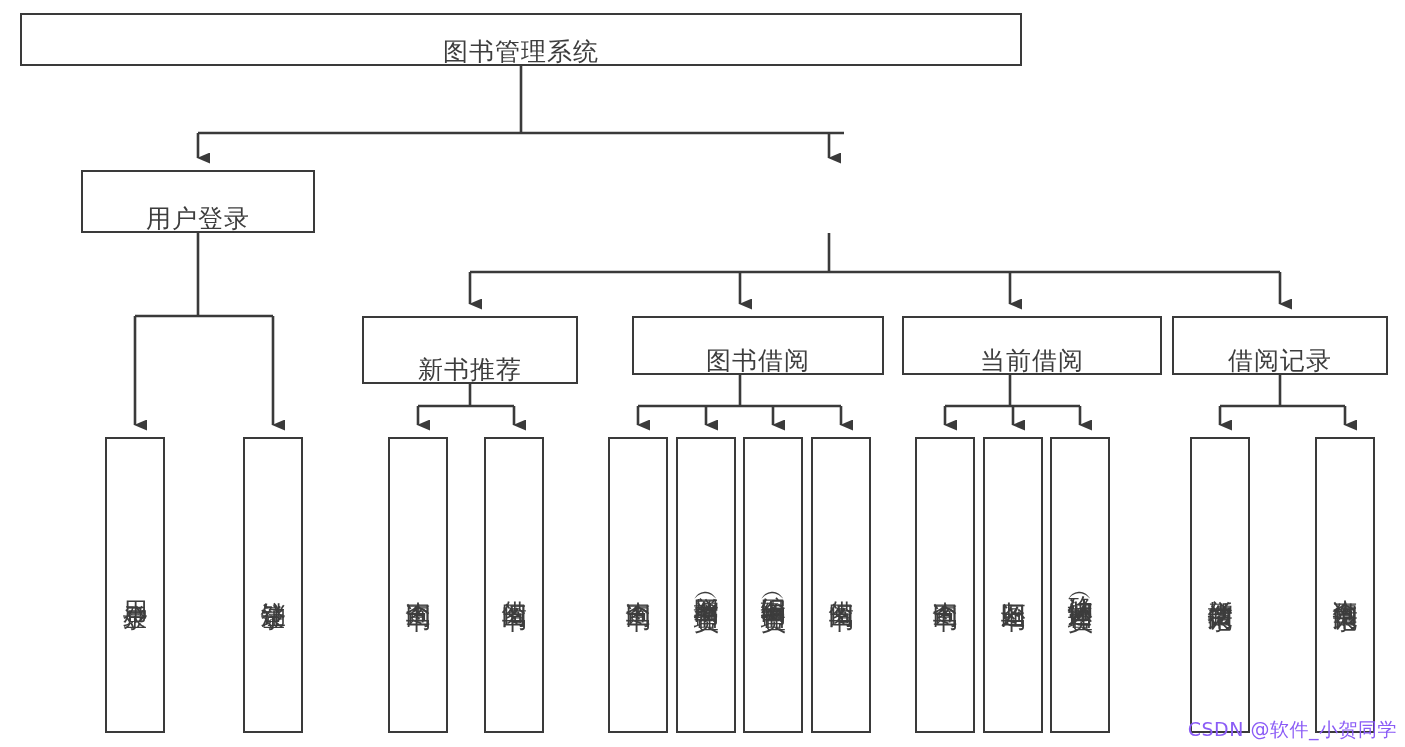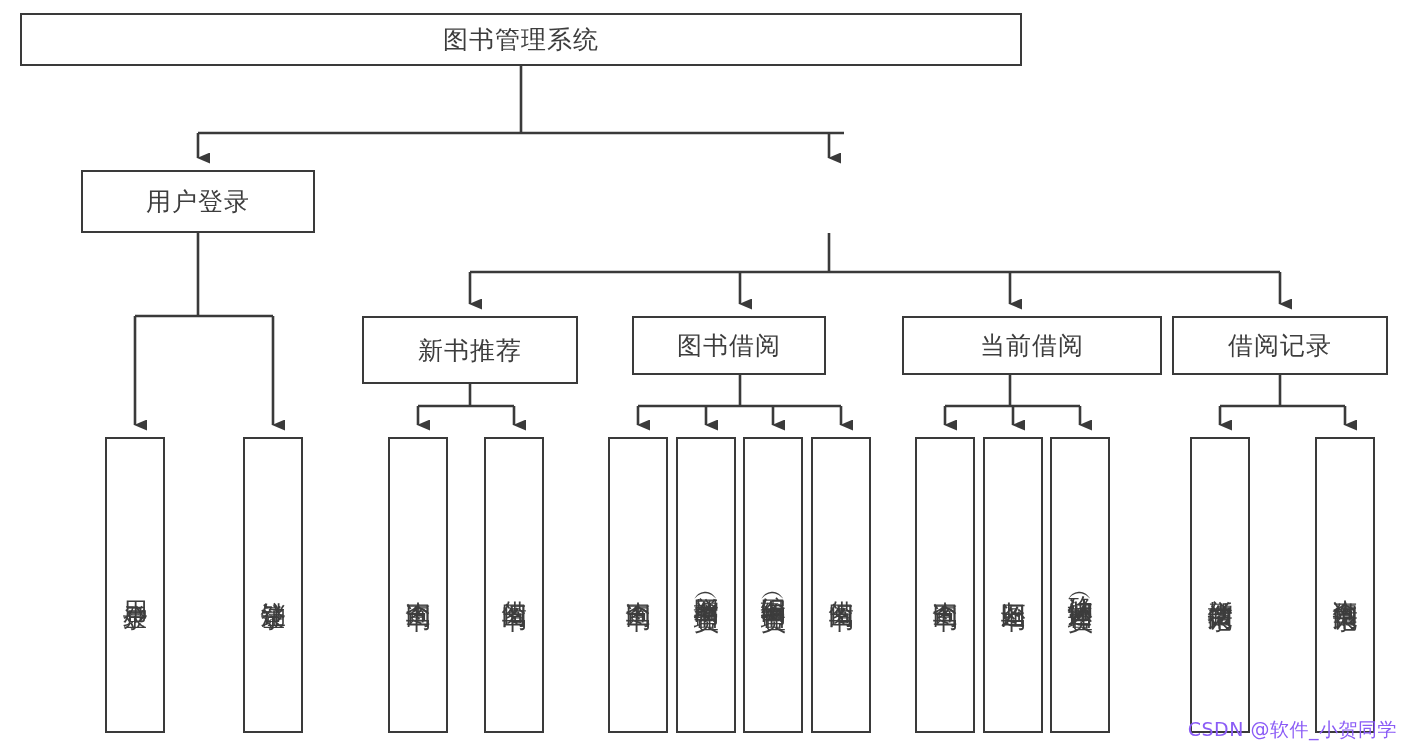--- a/index.html
+++ b/index.html
@@ -22,21 +22,21 @@
     width: 1405px;
     height: 747px;
     pointer-events: none;
   }
   .node {
     position: absolute;
     box-sizing: border-box;
     border: 2.5px solid #3a3a3a;
     background: #ffffff;
     display: flex;
-    align-items: center;
+    align-items: flex-end;
     justify-content: center;
     color: #3d3d3d;
   }
   .node-h {
     font-size: 25px;
     letter-spacing: 1px;
     line-height: 1;
   }
   .node-v {
     writing-mode: vertical-rl;
@@ -129,21 +129,21 @@
     <span class="node-label">图书管理系统</span>
   </div>
 
   <div class="node node-h" style="left:81px; top:170px; width:234px; height:63px;">
     <span class="node-label">用户登录</span>
   </div>
 
   <div class="node node-h" style="left:362px; top:316px; width:216px; height:68px;">
     <span class="node-label">新书推荐</span>
   </div>
-  <div class="node node-h" style="left:632px; top:316px; width:194px; height:59px;">
+  <div class="node node-h" style="left:632px; top:316px; width:252px; height:59px;">
     <span class="node-label">图书借阅</span>
   </div>
   <div class="node node-h" style="left:902px; top:316px; width:260px; height:59px;">
     <span class="node-label">当前借阅</span>
   </div>
   <div class="node node-h" style="left:1172px; top:316px; width:216px; height:59px;">
     <span class="node-label">借阅记录</span>
   </div>
 
   <div class="node node-v" style="left:105px; top:437px; width:60px; height:296px;">

